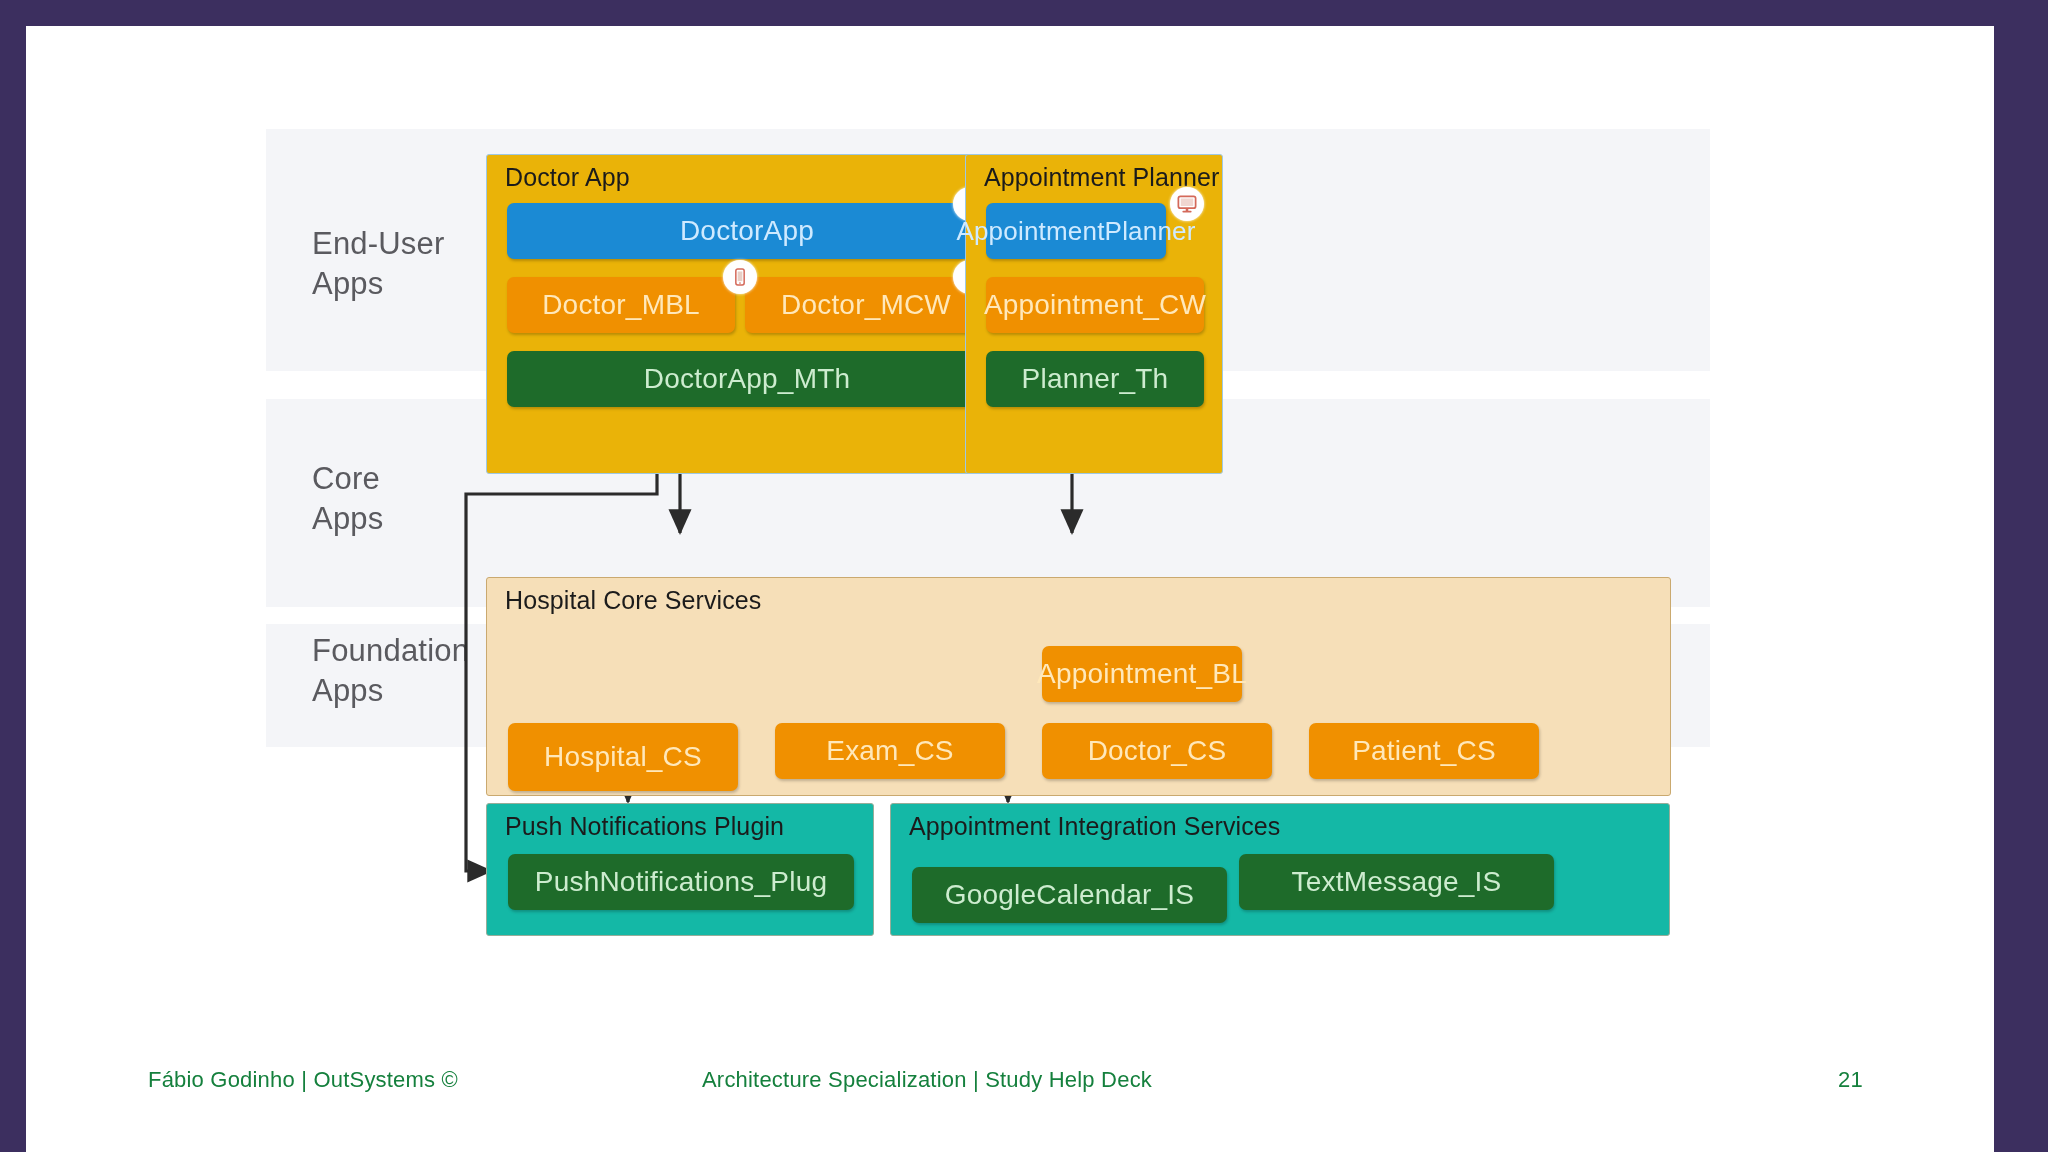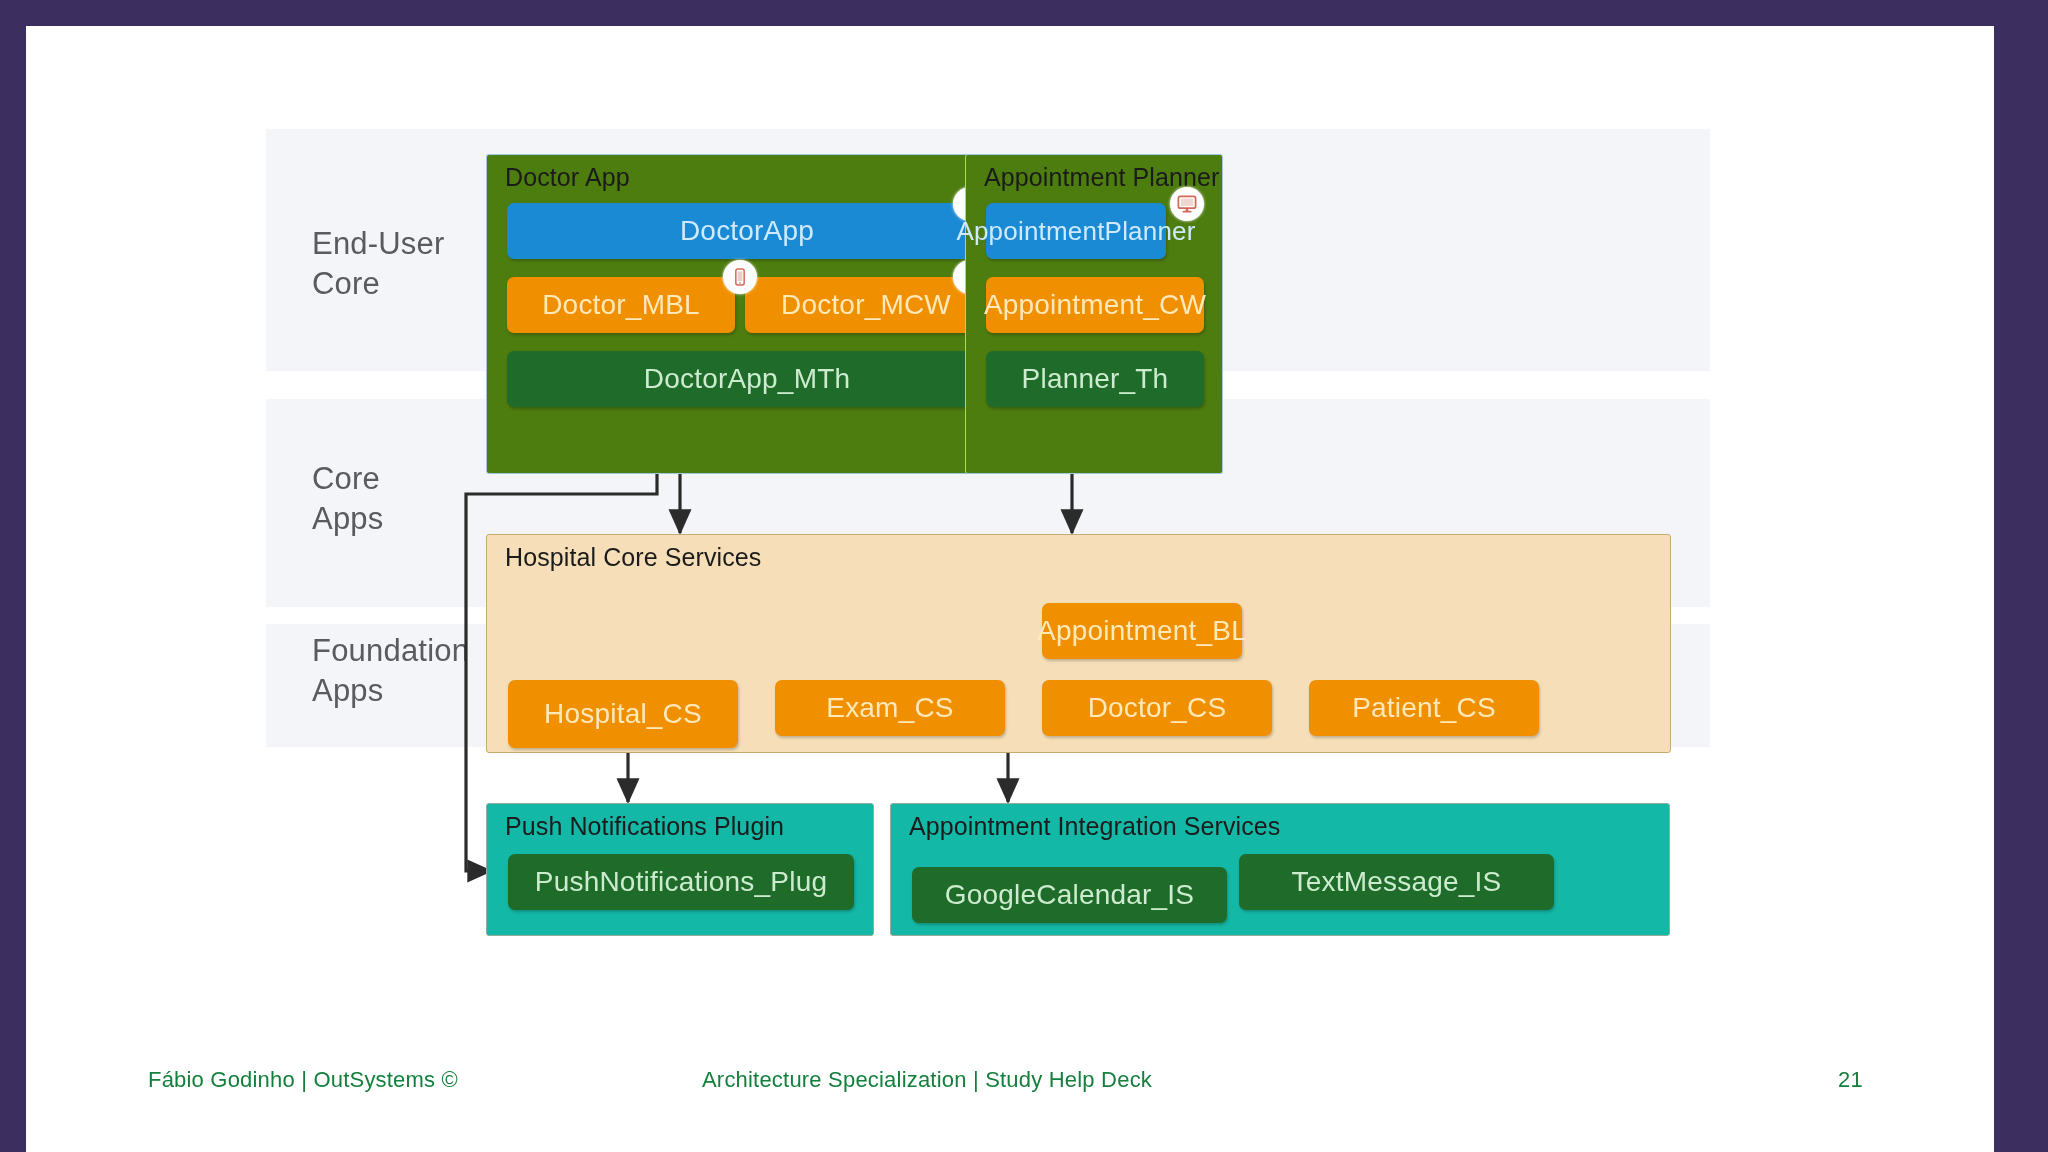--- a/index.html
+++ b/index.html
@@ -58,26 +58,27 @@
   .group-title {
     position: absolute;
     left: 18px;
     top: 8px;
     font-size: 25px;
     color: #1b1b1b;
     letter-spacing: .1px;
     white-space: nowrap;
   }
   .group.enduser {
-    background: #4d7c0f;
+    background: #eab308;
     border: 1px solid #9ec8e4;
   }
   .group.core {
     background: #f6dfb8;
     border: 1px solid #caa96f;
+    margin-top: 43px;
   }
   .group.foundation {
     background: #14b8a6;
     border: 1px solid #97ad99;
   }
 
   
   .mod {
     position: absolute;
     box-sizing: border-box;
@@ -135,21 +136,21 @@
 <body>
 
 <div id="slide-frame">
   <div id="slide">
 
     <div class="band" style="left:240px; top:103px; width:1444px; height:242px;"></div>
     <div class="band" style="left:240px; top:373px; width:1444px; height:208px;"></div>
     <div class="band" style="left:240px; top:598px; width:1444px; height:123px;"></div>
 
     <div class="band-label" style="left:286px; top:198px;">End-User
-Core</div>
+Apps</div>
     <div class="band-label" style="left:286px; top:433px;">Core
 Apps</div>
     <div class="band-label" style="left:286px; top:605px;">Foundation
 Apps</div>
 
     <svg id="connectors" viewBox="0 0 1968 1126" xmlns="http://www.w3.org/2000/svg">
       <defs>
         <marker id="arrowhead" markerWidth="9" markerHeight="9" refX="7.4" refY="3.6" orient="auto" markerUnits="strokeWidth">
           <path d="M0,0 L8,3.6 L0,7.2 Z" fill="#2b2b2b"></path>
         </marker>

